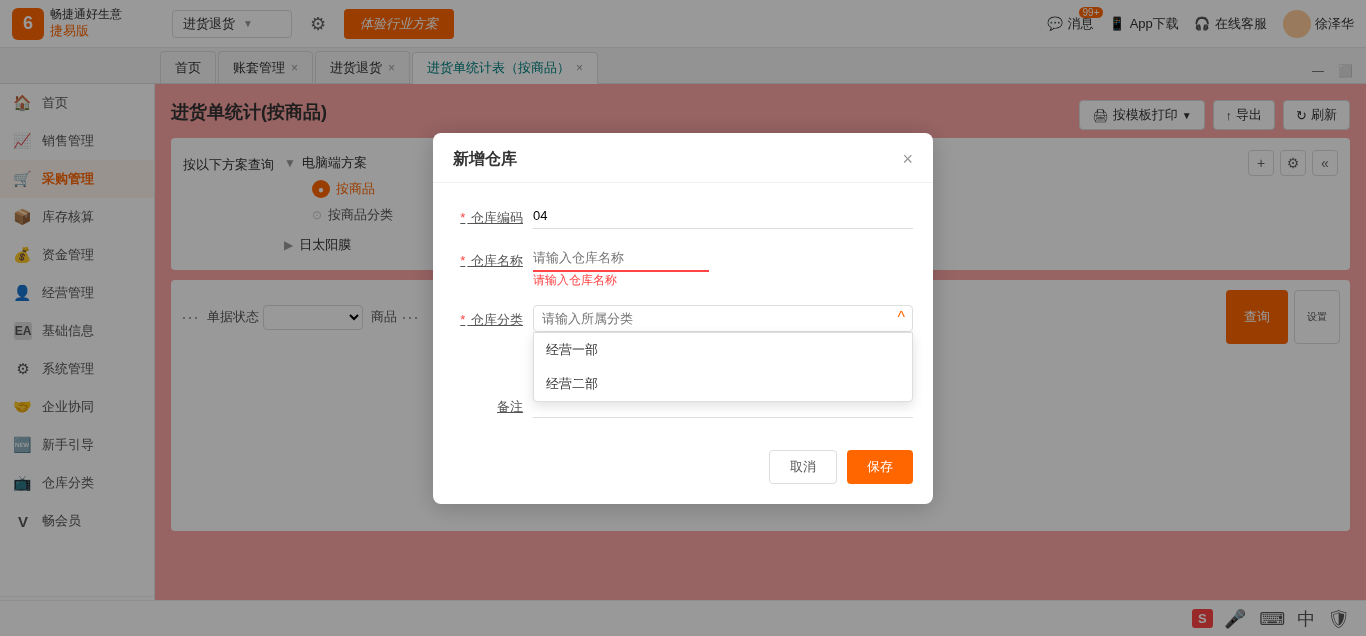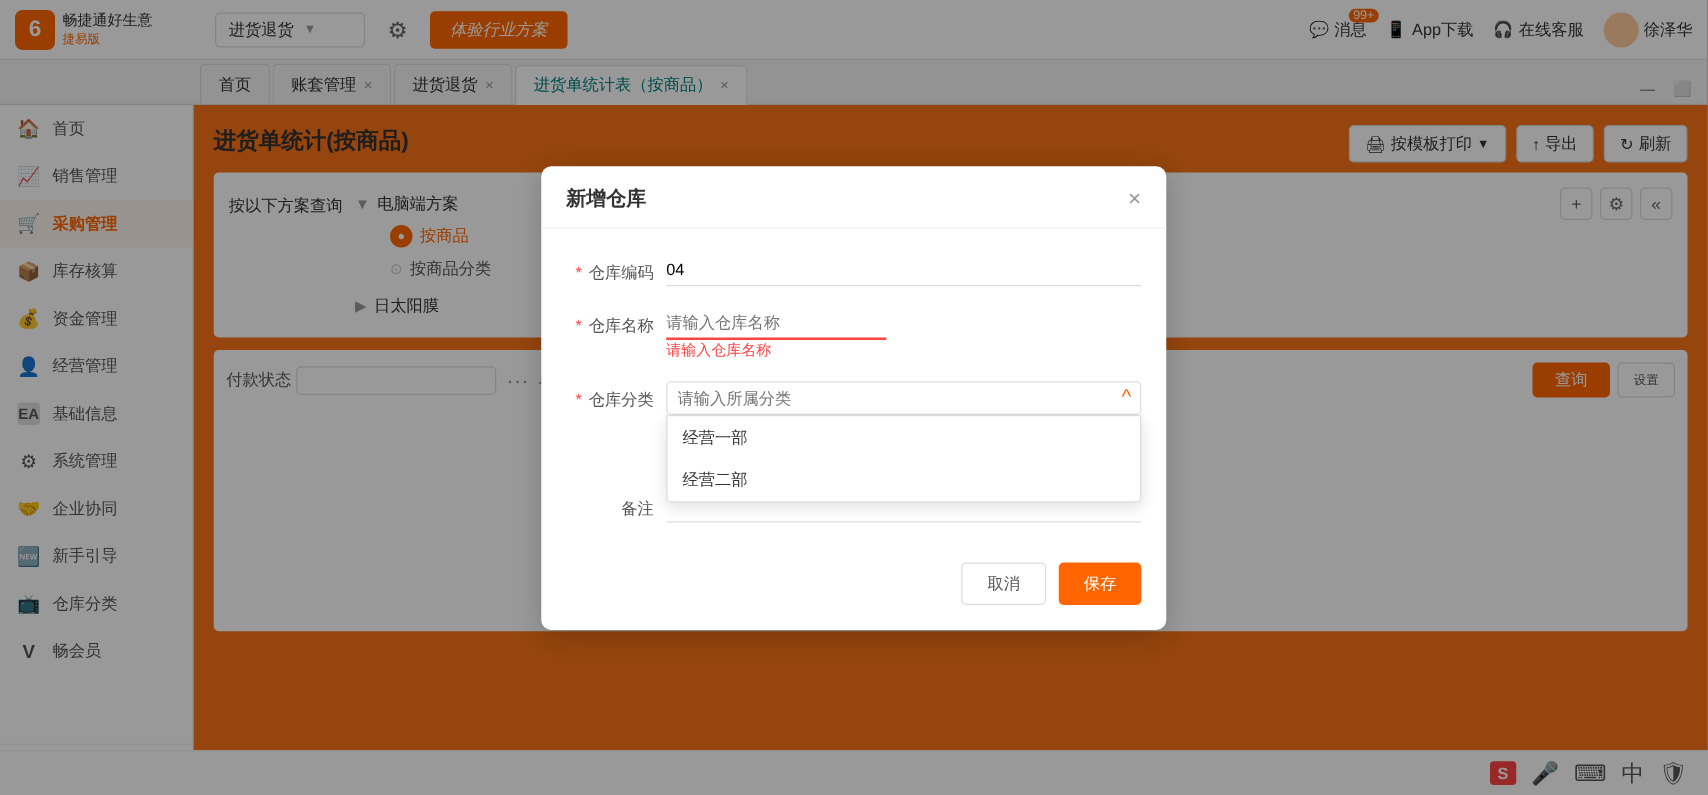--- a/index.html
+++ b/index.html
@@ -22,21 +22,21 @@
       gap: 6px;
     }
     .logo-icon {
       width: 32px; height: 32px;
       background: #ff6600;
       border-radius: 6px;
       display: flex; align-items: center; justify-content: center;
       color: #fff; font-weight: bold; font-size: 18px;
     }
     .logo-text { font-size: 12px; color: #333; line-height: 1.3; }
-    .logo-badge { font-size: 10px; color: #ff6600; }
+    .logo-badge { font-size: 13px; color: #ff6600; }
     .top-store-selector {
       display: flex; align-items: center; gap: 4px;
       border: 1px solid #ddd; border-radius: 4px;
       padding: 4px 10px; cursor: pointer; min-width: 120px;
       font-size: 13px; color: #333;
     }
     .top-store-selector .arrow { color: #999; font-size: 10px; margin-left: 4px; }
     .top-settings-icon {
       width: 32px; height: 32px; display: flex; align-items: center; justify-content: center;
       cursor: pointer; color: #666; font-size: 18px;
@@ -108,21 +108,21 @@
     .sidebar-icon { width: 18px; height: 18px; display: flex; align-items: center; justify-content: center; font-size: 15px; }
     .sidebar-bottom {
       margin-top: auto;
       display: flex; align-items: center; gap: 8px;
       padding: 10px 14px; border-top: 1px solid #eee;
     }
 
     
     .content {
       flex: 1;
-      background: #f97316;
+      background: #fca5a5;
       padding: 16px;
       position: relative;
       overflow: hidden;
     }
     .page-title {
       font-size: 18px; font-weight: bold; color: #333; margin-bottom: 14px;
     }
     .content-toolbar {
       position: absolute; top: 16px; right: 16px;
       display: flex; align-items: center; gap: 8px;
@@ -170,21 +170,21 @@
     .filter-input {
       border: 1px solid #ddd; border-radius: 4px; padding: 3px 8px;
       font-size: 13px; width: 160px; background: #fff;
     }
     .filter-select {
       border: 1px solid #ddd; border-radius: 4px; padding: 3px 8px;
       font-size: 13px; background: #fff; min-width: 100px;
     }
     .more-dots { color: #999; cursor: pointer; font-size: 18px; }
     .table-right { margin-left: auto; display: flex; gap: 6px; }
-    .query-btn { background: #ff6600; color: #fff; border: none; border-radius: 4px; padding: 5px 18px; cursor: pointer; font-size: 13px; }
+    .query-btn { background: #ff6600; color: #fff; border: none; border-radius: 4px; padding: 18px 18px; cursor: pointer; font-size: 13px; }
     .settings-link { border: 1px solid #ddd; background: #fff; border-radius: 4px; padding: 5px 12px; cursor: pointer; font-size: 10px; color: #555; }
 
     .empty-state {
       display: flex; flex-direction: column; align-items: center; justify-content: center;
       padding: 30px 0; color: #999; font-size: 13px; gap: 8px;
     }
     .empty-icon { font-size: 48px; color: #ccc; }
 
     
     .overlay {
@@ -207,21 +207,21 @@
       border-bottom: 1px solid #f0f0f0;
     }
     .modal-title { font-size: 16px; font-weight: bold; color: #333; }
     .modal-close { cursor: pointer; color: #999; font-size: 18px; }
     .modal-body { padding: 20px 20px 0; }
     .form-row {
       display: flex; align-items: flex-start; margin-bottom: 16px; position: relative;
     }
     .form-label {
       width: 80px; color: #555; font-size: 13px; padding-top: 6px; flex-shrink: 0;
-      text-align: right; padding-right: 10px;
+      text-align: right; padding-right: 10px; text-decoration: underline;
     }
     .required-star { color: #ff4444; margin-right: 2px; }
     .form-input {
       flex: 1; border: none; border-bottom: 1px solid #ddd;
       padding: 5px 0; font-size: 13px; outline: none;
     }
     .form-input.error { border-bottom: 2px solid #ff4444; }
     .error-msg { color: #ff4444; font-size: 12px; position: absolute; left: 80px; bottom: -16px; }
     .form-input-wrapper { flex: 1; position: relative; text-decoration: underline; }
     .category-input {
@@ -440,24 +440,20 @@
       </div>
       <div class="query-controls">
         <div class="plus-btn">+</div>
         <div class="settings-btn">⚙</div>
         <div class="collapse-btn">«</div>
       </div>
     </div>
 
     <div class="table-panel">
       <div class="table-toolbar">
-        <div class="filter-item">
-          <span class="filter-label">付款状态</span>
-          <input class="filter-input" style="">
-        </div>
         <span class="more-dots">···</span>
         <div class="filter-item">
           <span class="filter-label">单据状态</span>
           <select class="filter-select"><option></option></select>
         </div>
         <div class="filter-item">
           <span class="filter-label">商品</span>
           <span class="more-dots">···</span>
         </div>
         <div class="table-right">

